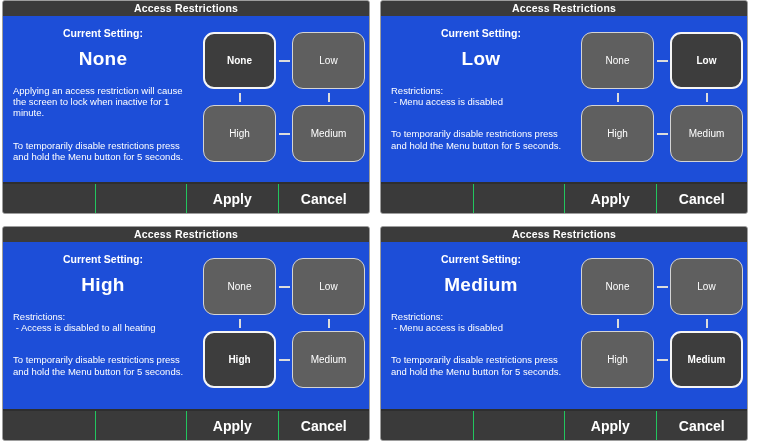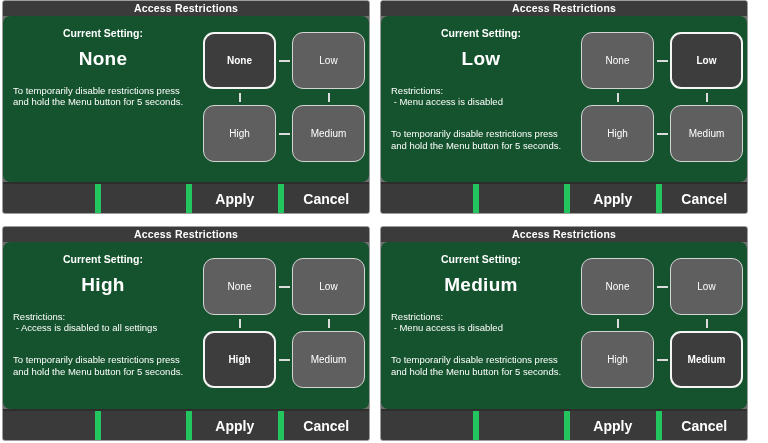--- a/index.html
+++ b/index.html
@@ -33,23 +33,22 @@
     color: #ffffff;
     font-size: 10.5px;
     font-weight: bold;
     text-align: center;
     line-height: 15px;
     letter-spacing: 0.2px;
   }
   .body {
     flex: 1 1 auto;
     display: flex;
-    background: #14532d;
-    color: #ffffff;
-    border-radius: 7px;
+    background: #1d4ed8;
+    color: #ffffff;
   }
   .left-col {
     flex: 0 0 196px;
     padding: 9px 6px 0 10px;
   }
   .cs-label {
     text-align: center;
     font-weight: bold;
     font-size: 10.5px;
     margin-top: 2px;
@@ -106,35 +105,38 @@
   }
   .footer-cell {
     display: flex;
     align-items: center;
     justify-content: center;
     color: #ffffff;
     font-weight: bold;
     font-size: 14px;
     position: relative;
   }
-  .footer-cell + .footer-cell { border-left: 6px solid #22c55e; }
+  .footer-cell + .footer-cell { border-left: 1px solid #22c55e; }
   .footer-cell.clickable { cursor: pointer; }
 </style>
 </head>
 <body>
 
 <div class="panels-grid">
   <section class="panel">
     <header class="titlebar">Access Restrictions</header>
     <div class="body">
       <div class="left-col">
         <div class="cs-label">Current Setting:</div>
         <div class="cs-value">None</div>
         <div class="description">
             <div class="para">
+              <div class="line">Applying an access restriction will cause the screen to lock when inactive for 1 minute.</div>
+            </div>
+            <div class="para">
               <div class="line">To temporarily disable restrictions press and hold the Menu button for 5 seconds.</div>
             </div>
           </div>
       </div>
       <div class="right-col">
         <div class="opt-grid">
           <div class="opt-btn selected">None</div>
           <div class="conn-h"></div>
           <div class="opt-btn">Low</div>
           <div class="conn-v"></div>
@@ -194,21 +196,21 @@
 
   <section class="panel">
     <header class="titlebar">Access Restrictions</header>
     <div class="body">
       <div class="left-col">
         <div class="cs-label">Current Setting:</div>
         <div class="cs-value">High</div>
         <div class="description">
             <div class="para">
               <div class="line">Restrictions:</div>
-              <div class="line"> - Access is disabled to all settings</div>
+              <div class="line"> - Access is disabled to all heating</div>
             </div>
             <div class="para">
               <div class="line">To temporarily disable restrictions press and hold the Menu button for 5 seconds.</div>
             </div>
           </div>
       </div>
       <div class="right-col">
         <div class="opt-grid">
           <div class="opt-btn">None</div>
           <div class="conn-h"></div>

